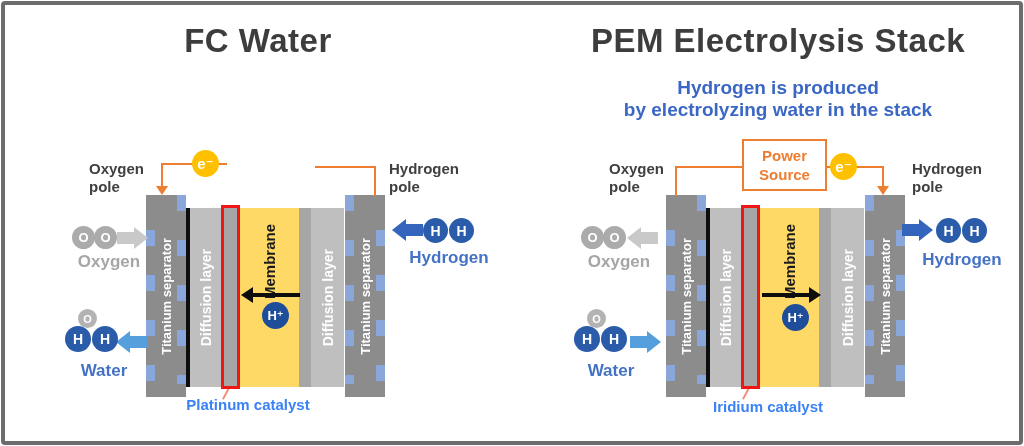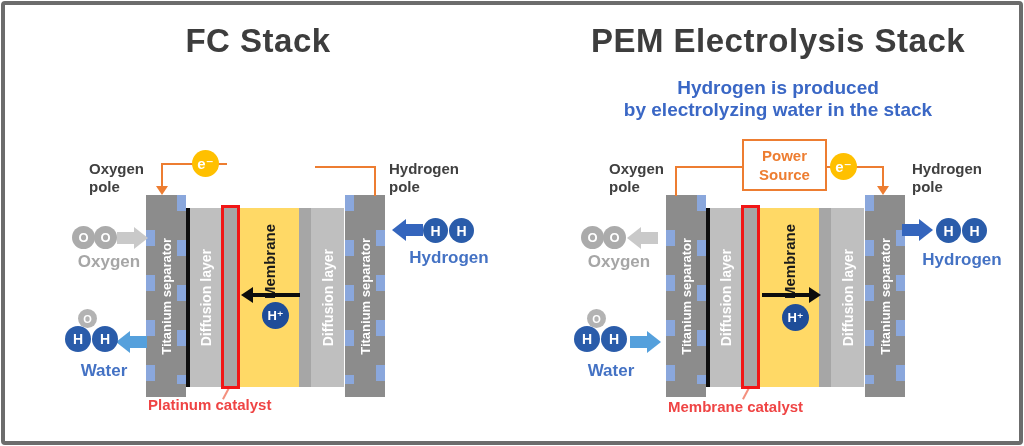--- a/index.html
+++ b/index.html
@@ -72,32 +72,32 @@
   
   .barrow { position:absolute; display:flex; align-items:center; }
   .barrow .body { width:17px; height:12px; background:var(--c); }
   .barrow .hd-r { width:0; height:0; border-top:11px solid transparent; border-bottom:11px solid transparent;
                   border-left:14px solid var(--c); }
   .barrow .hd-l { width:0; height:0; border-top:11px solid transparent; border-bottom:11px solid transparent;
                   border-right:14px solid var(--c); }
   .c-gray { --c:#c9c9c9; } .c-lblue { --c:#55a0dc; } .c-dblue { --c:#3465bd; }
 
   .pole { position:absolute; font-size:15px; font-weight:bold; color:#404040; line-height:18px; }
-  .cat-label { position:absolute; width:200px; font-size:15px; font-weight:bold;
-               color:#ef4444; }
+  .cat-label { position:absolute; width:200px; text-align:center; font-size:15px; font-weight:bold;
+               color:#3b82f6; }
   .leader { position:absolute; width:2px; height:13px; background:#f4907e; transform:rotate(28deg); }
 </style>
 </head>
 <body>
 
 <div id="stage">
   <div class="frame"></div>
 
   <section class="panel" style="left:4px;">
-    <h1 class="title">FC Stack</h1>
+    <h1 class="title">FC Water</h1>
 
     <div class="pole" style="left:85px; top:160px;">
       <span>Oxygen</span><br>
       <span>pole</span>
     </div>
     <div class="pole" style="left:385px; top:160px;">
       <span>Hydrogen</span><br>
       <span>pole</span>
     </div>
 
@@ -218,21 +218,21 @@
       <span class="vtext">Titanium separator</span>
     </div>
 
     <div class="parrow" style="left:238px; top:287px;">
       <i class="shaft" style="width:47px;"></i>
         <i class="tri-r"></i>
     </div>
     <div class="proton" style="left:258px; top:304px;">H⁺</div>
 
     <div class="leader" style="left:221px; top:387px;"></div>
-    <div class="cat-label" style="left:144px; top:398px;">Membrane catalyst</div>
+    <div class="cat-label" style="left:144px; top:398px;">Iridium catalyst</div>
 
     <div class="atom o-big" style="left:57px; top:226px;">O</div>
     <div class="atom o-big" style="left:79px; top:226px;">O</div>
     <div class="barrow c-gray" style="left:103px; top:227px;">
       <i class="hd-l"></i>
         <i class="body"></i>
     </div>
     <div class="mol-label lab-gray" style="left:45px; top:252px; width:100px;">Oxygen</div>
 
     <div class="atom o-sm" style="left:63px; top:309px;">O</div>

